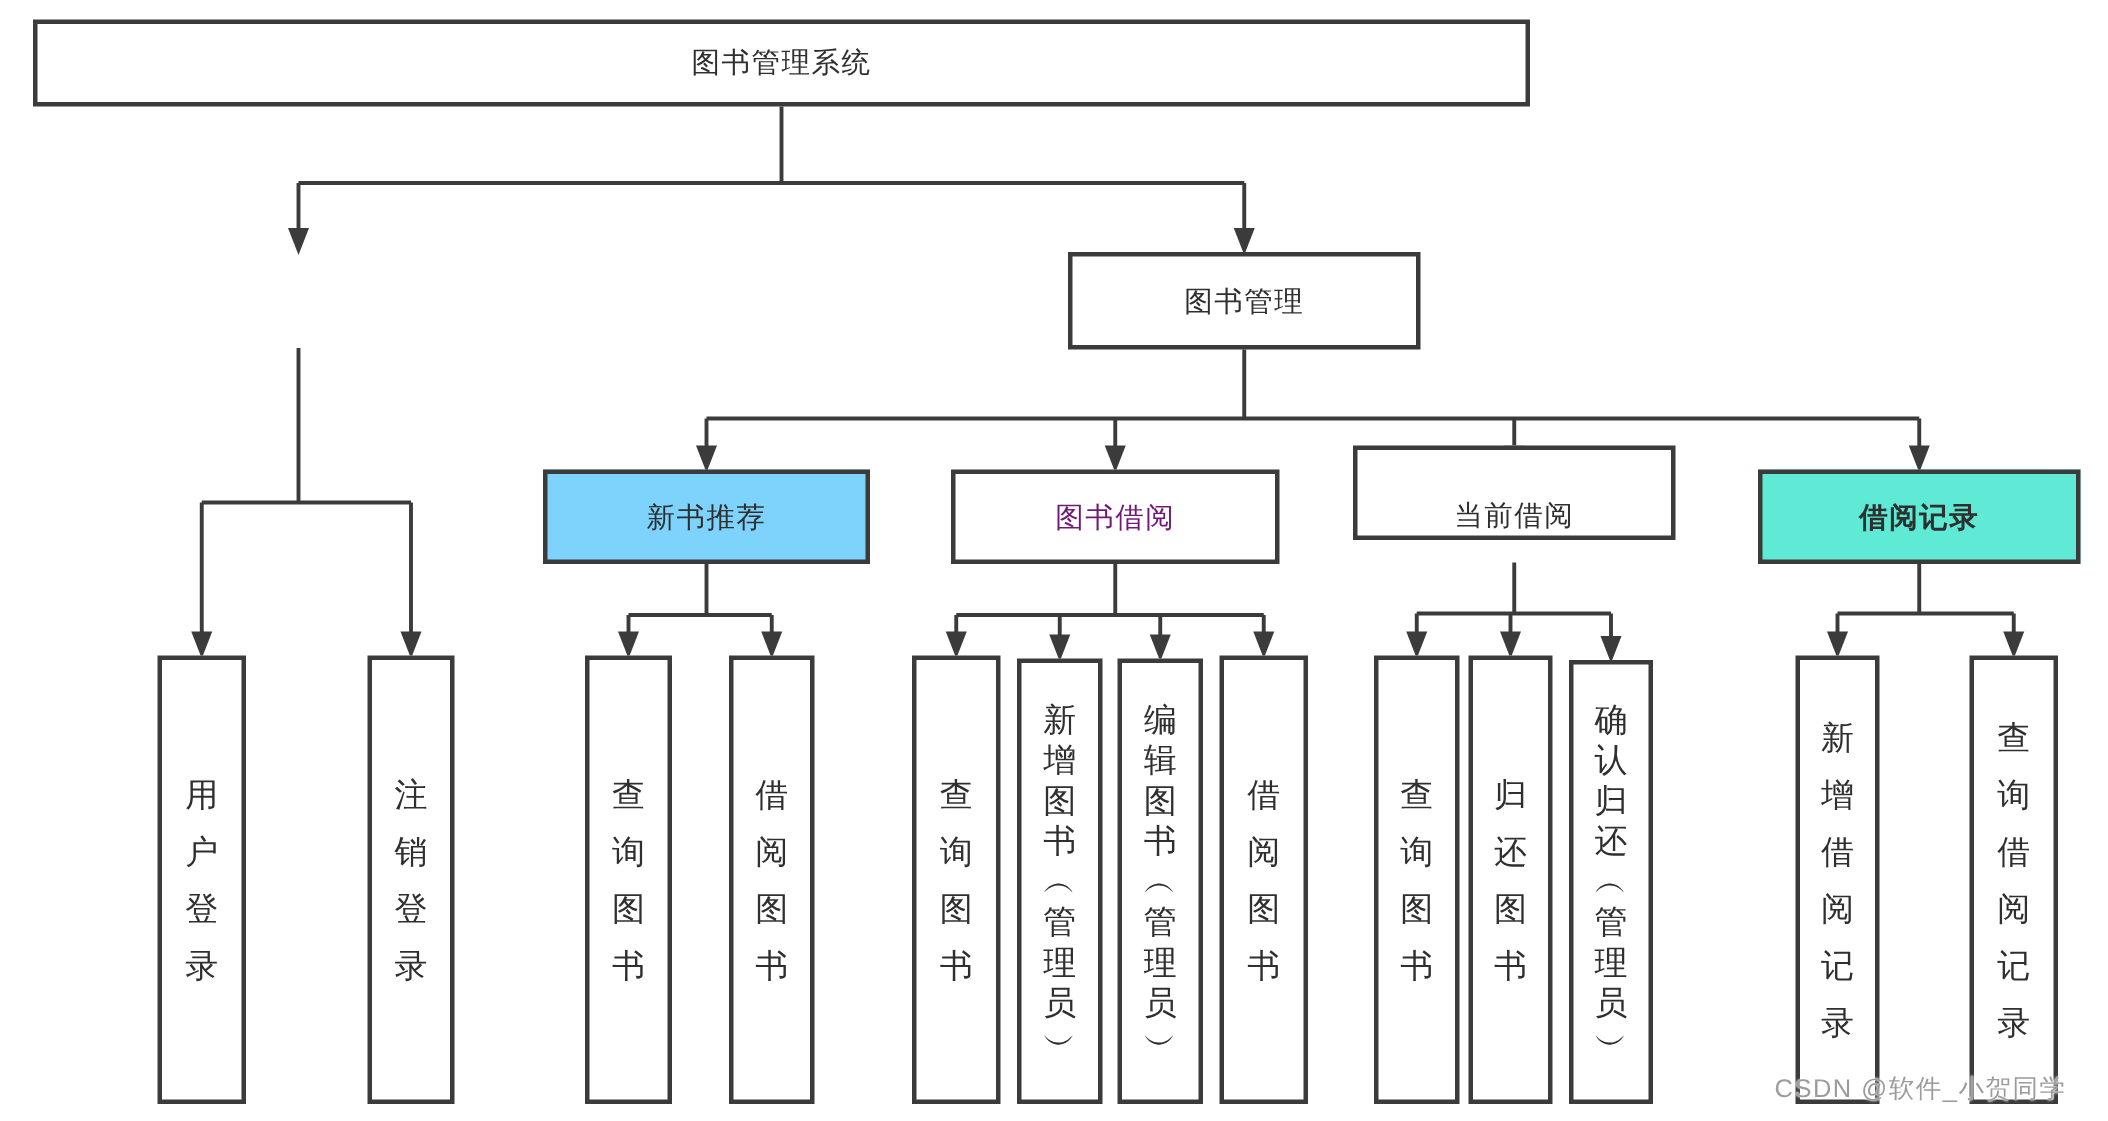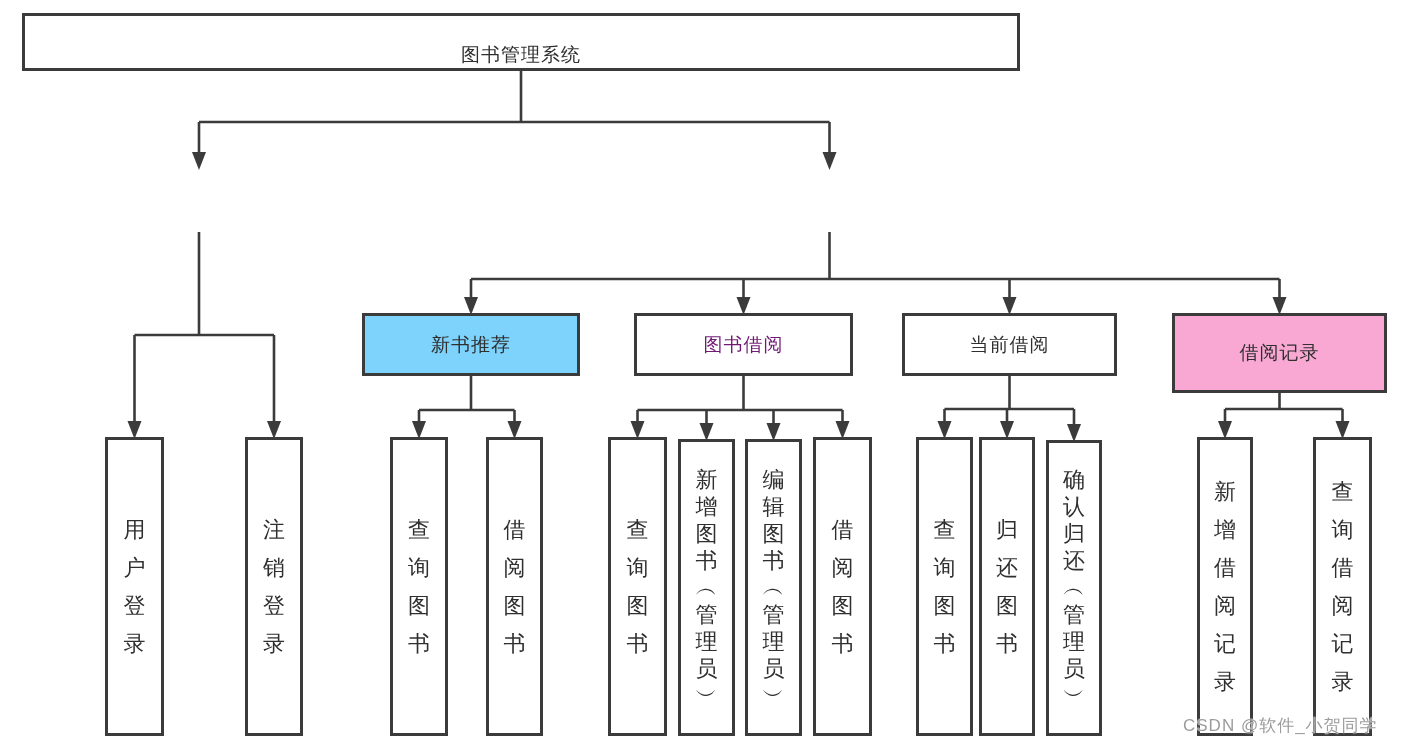--- a/index.html
+++ b/index.html
@@ -120,33 +120,36 @@
       <g>
         <line x1="1279.5" y1="375" x2="1279.5" y2="409" stroke="#3b3b3b" stroke-width="2.6"></line>
         <line x1="1225" y1="409" x2="1342.5" y2="409" stroke="#3b3b3b" stroke-width="2.6"></line>
         <line x1="1225" y1="409" x2="1225" y2="423" stroke="#3b3b3b" stroke-width="2.6"></line>
         <polygon points="1225,439 1218,421 1232,421" fill="#3b3b3b"></polygon>
         <line x1="1342.5" y1="409" x2="1342.5" y2="423" stroke="#3b3b3b" stroke-width="2.6"></line>
         <polygon points="1342.5,439 1335.5,421 1349.5,421" fill="#3b3b3b"></polygon>
       </g>
     </svg>
   <div class="watermark" style="left: 1183px; top: 714px; color: rgb(156, 156, 156);">CSDN @软件_小贺同学</div>
-<div class="node horizontal" style="left: 22px; top: 13px; width: 998px; height: 58px; border-color: rgb(59, 59, 59); background: rgb(255, 255, 255); color: rgb(47, 47, 47); align-items: flex-end;">
+<div class="node horizontal" style="left: 22px; top: 13px; width: 998px; height: 58px; border-color: rgb(59, 59, 59); background: rgb(255, 255, 255); color: rgb(47, 47, 47);">
       <span>图书管理系统</span>
+    </div>
+    <div class="node horizontal" style="left: 712px; top: 168px; width: 235px; height: 65px; border-color: rgb(59, 59, 59); background: rgb(255, 255, 255); color: rgb(47, 47, 47);">
+      <span>图书管理</span>
     </div>
     <div class="node horizontal" style="left: 362px; top: 313px; width: 218px; height: 63px; border-color: rgb(59, 59, 59); background: #7dd3fc; color: rgb(47, 47, 47);">
       <span>新书推荐</span>
     </div>
     <div class="node horizontal" style="left: 634px; top: 313px; width: 219px; height: 63px; border-color: rgb(59, 59, 59); background: rgb(255, 255, 255); color: #701a75;">
       <span>图书借阅</span>
     </div>
-    <div class="node horizontal" style="left: 902px; top: 313px; width: 215px; height: 63px; border-color: rgb(59, 59, 59); background: rgb(255, 255, 255); color: rgb(47, 47, 47);">
+    <div class="node horizontal" style="left: 902px; top: 297px; width: 215px; height: 63px; border-color: rgb(59, 59, 59); background: rgb(255, 255, 255); color: rgb(47, 47, 47); align-items: flex-end;">
       <span>当前借阅</span>
     </div>
-    <div class="node horizontal" style="left: 1172px; top: 313px; width: 215px; height: 80px; border-color: rgb(59, 59, 59); background: #f9a8d4; color: rgb(47, 47, 47);">
+    <div class="node horizontal" style="left: 1172px; top: 313px; width: 215px; height: 63px; border-color: rgb(59, 59, 59); background: #5eead4; color: rgb(47, 47, 47); font-weight: bold;">
       <span>借阅记录</span>
     </div>
     <div class="node vertical" style="left: 105px; top: 437px; width: 59px; height: 299px; border-color: rgb(59, 59, 59); background: rgb(255, 255, 255); color: rgb(47, 47, 47); gap: 16px;">
       <span class="vchar">用</span>
       <span class="vchar">户</span>
       <span class="vchar">登</span>
       <span class="vchar">录</span>
     </div>
     <div class="node vertical" style="left: 245px; top: 437px; width: 58px; height: 299px; border-color: rgb(59, 59, 59); background: rgb(255, 255, 255); color: rgb(47, 47, 47); gap: 16px;">
       <span class="vchar">注</span>

